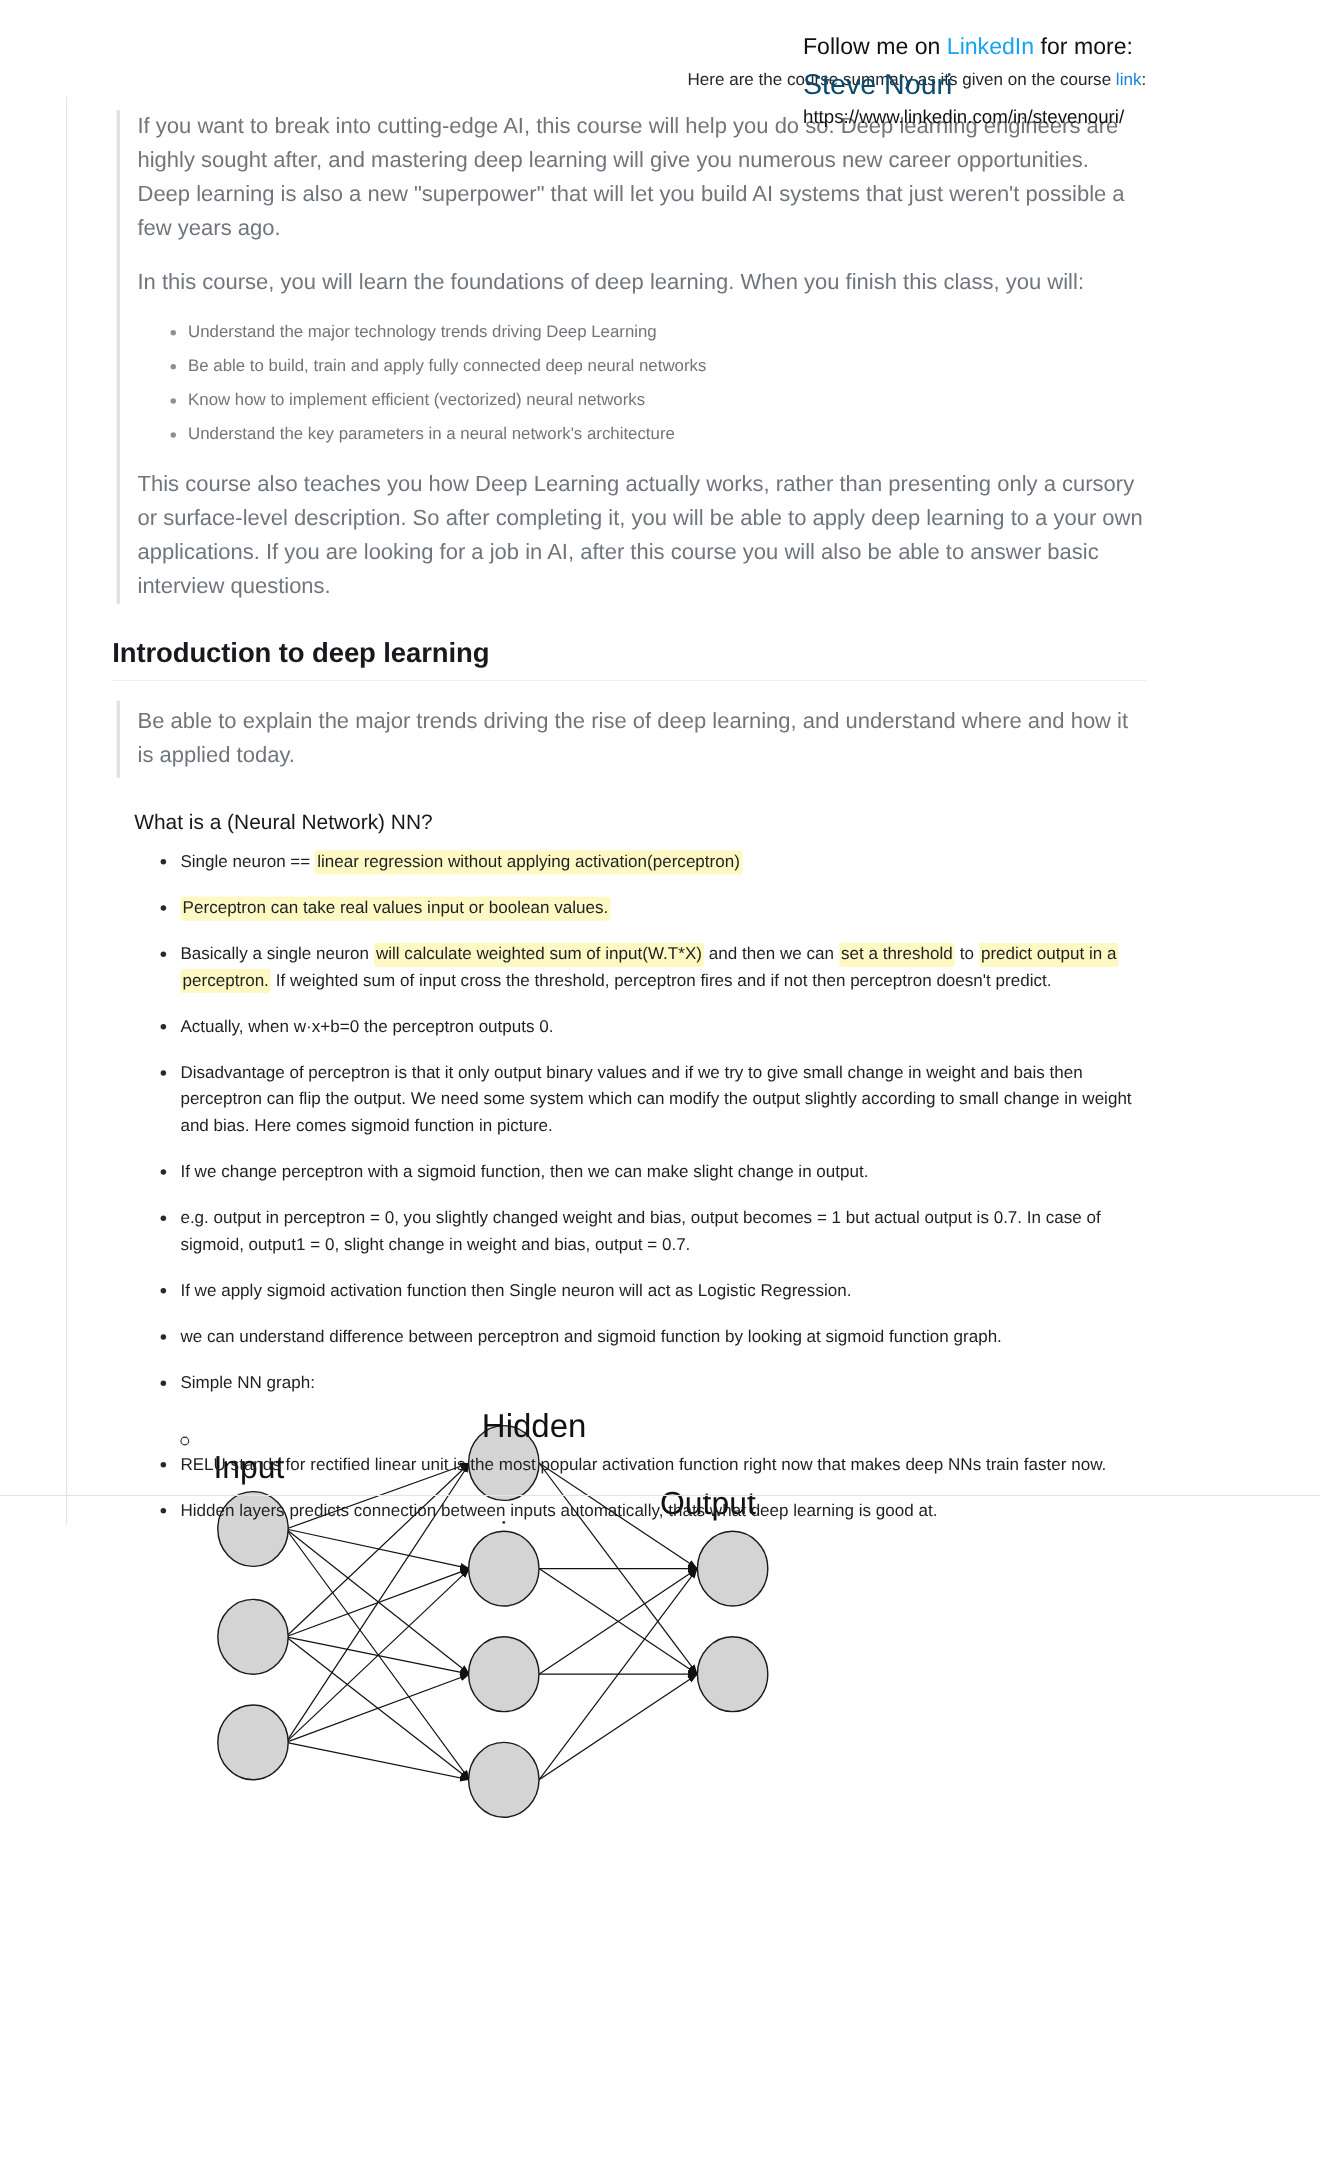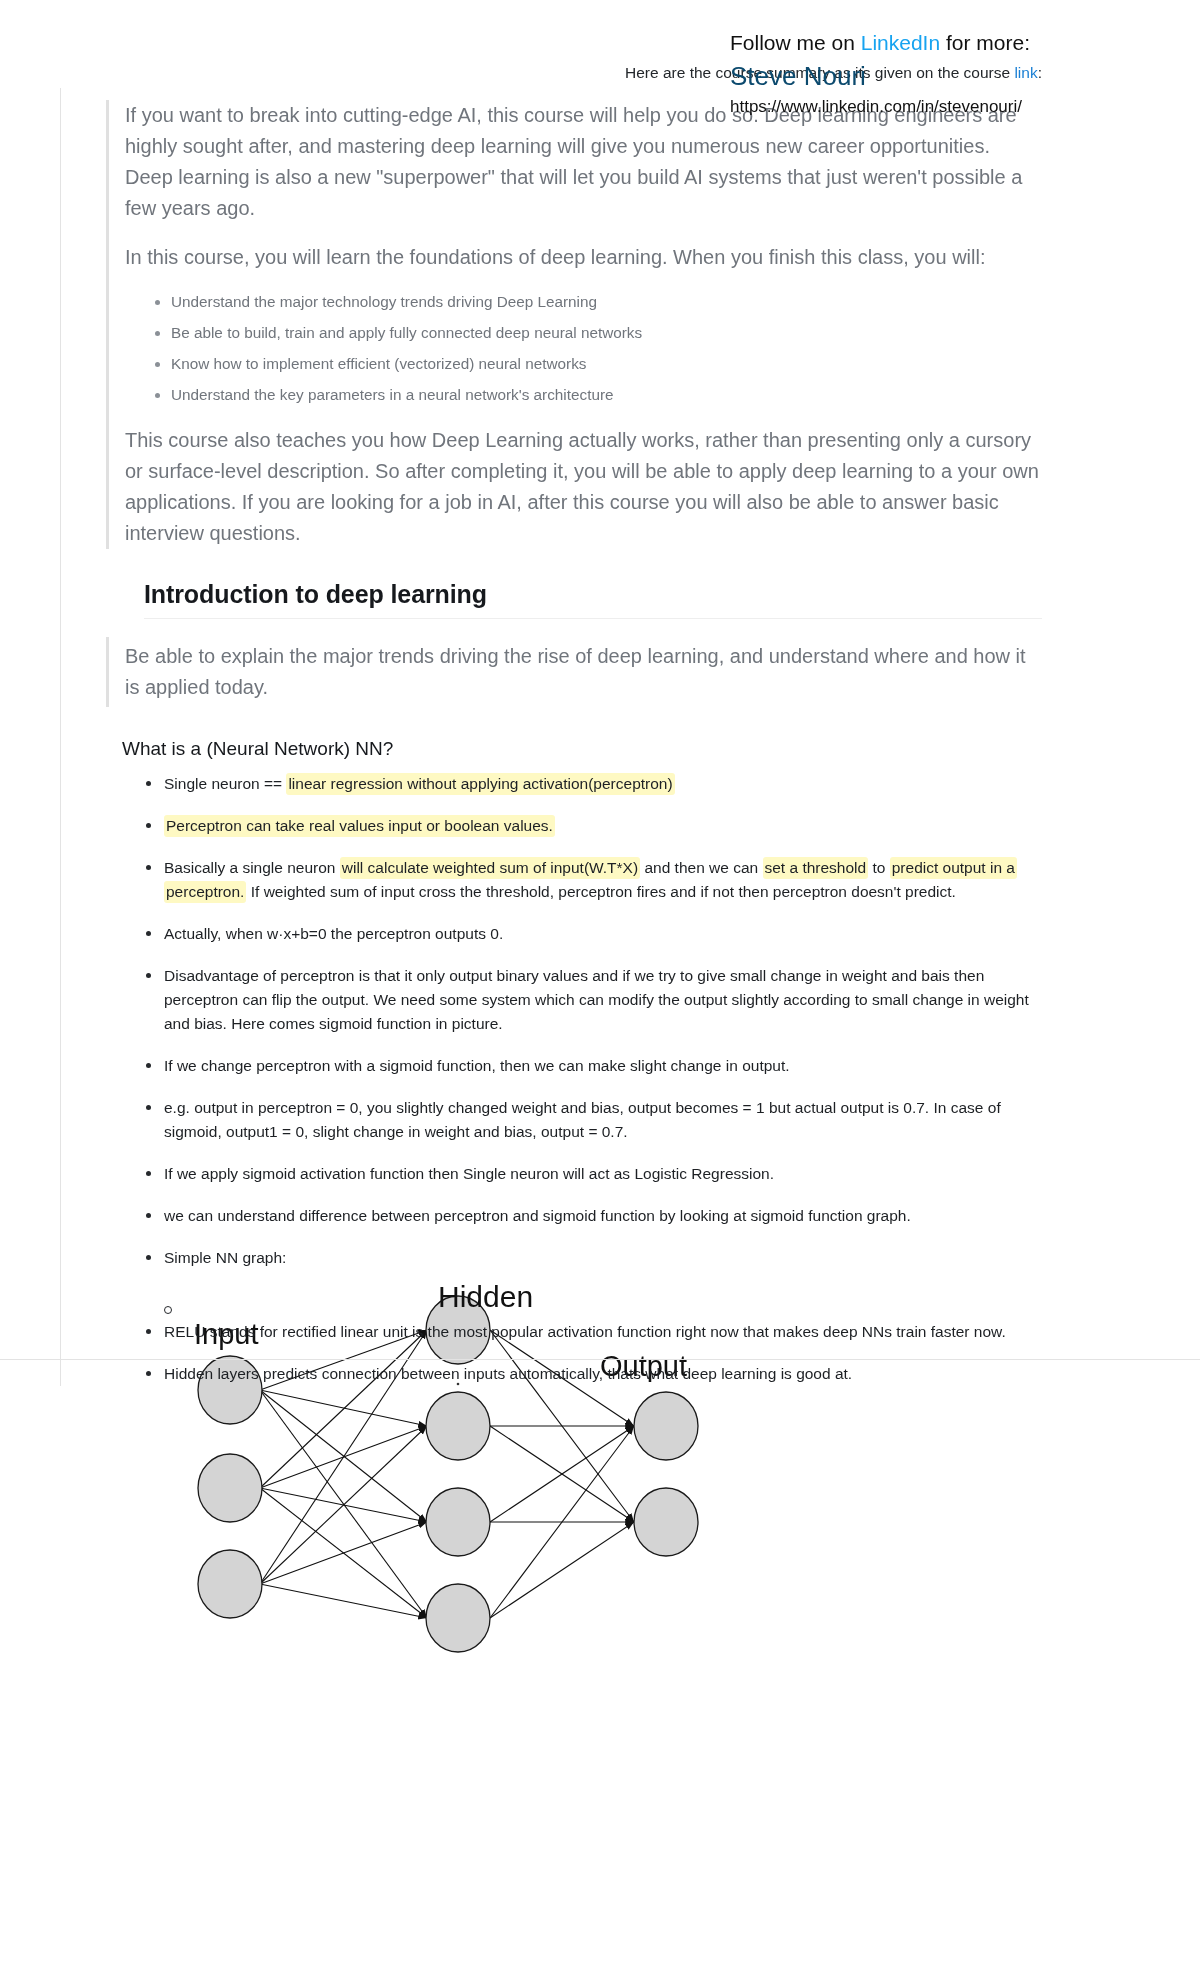--- a/index.html
+++ b/index.html
@@ -69,21 +69,21 @@
   h1.sec {
     font-size: 25px;
     font-weight: bold;
     letter-spacing: -0.1px;
     color: #16191d;
     margin: 0 0 0 0;
     padding-bottom: 8px;
     border-bottom: 1px solid #eeeeee;
     line-height: 1.25;
   }
-  h1.sec.second { margin-top: 30px; margin-left: 42px; }
+  h1.sec.second { margin-top: 30px; }
 
   h2.sub {
     font-size: 19px;
     font-weight: normal;
     color: #16191d;
     margin: 30px 0 10px 20px;
     line-height: 1.3;
   }
 
   p.intro {

